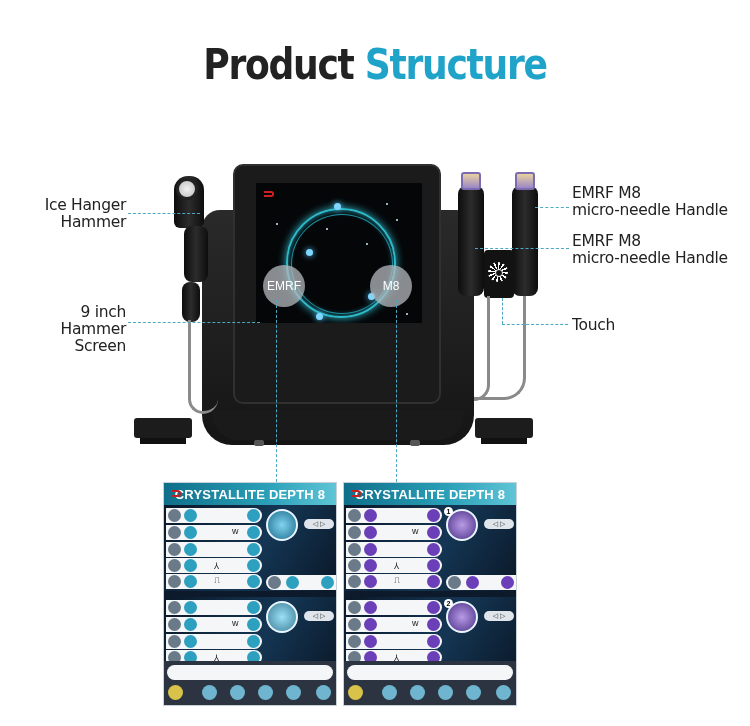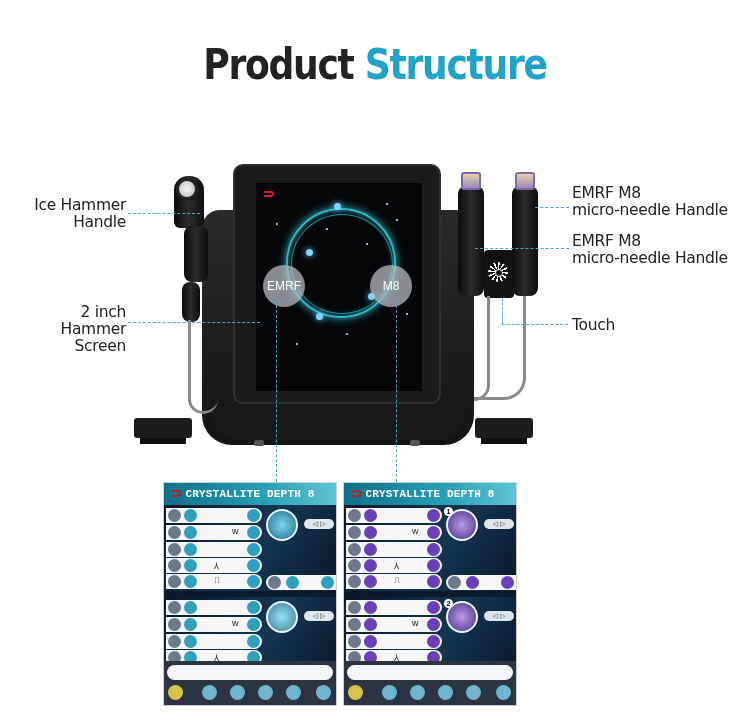--- a/index.html
+++ b/index.html
@@ -17,21 +17,21 @@
   .dash { position: absolute; border-top: 1px dashed #4aa9c4; height: 0; }
   .vdash { position: absolute; border-left: 1px dashed #4aa9c4; width: 0; }
 
   
   .device-body { position: absolute; left: 202px; top: 210px; width: 272px; height: 235px;
     background: linear-gradient(180deg,#2a2a2a,#151515); border-radius: 18px 18px 30px 30px; }
   .device-base { position: absolute; left: 212px; top: 410px; width: 252px; height: 30px;
     background: #1a1a1a; border-radius: 0 0 26px 26px; }
   .screen-frame { position: absolute; left: 233px; top: 164px; width: 208px; height: 240px;
     background: #1b1b1b; border-radius: 10px; border: 2px solid #303030; }
-  .screen { position: absolute; left: 256px; top: 183px; width: 166px; height: 208px; background: #050608;
+  .screen { position: absolute; left: 256px; top: 183px; width: 166px; height: 140px; background: #050608;
     overflow: hidden; }
   .ring { position: absolute; left: 30px; top: 25px; width: 110px; height: 110px; border-radius: 50%;
     border: 2px solid #2fb9c9; box-shadow: 0 0 8px #2fb9c9, inset 0 0 6px #1d8fa0; }
   .ring2 { position: absolute; left: 35px; top: 31px; width: 102px; height: 100px; border-radius: 50%;
     border: 1px solid #1d8fa0; }
   .bubble { position: absolute; width: 42px; height: 42px; border-radius: 50%; background: rgba(180,185,190,0.75);
     color: #fff; font-size: 12px; display: flex; align-items: center; justify-content: center; }
   .star { position: absolute; width: 2px; height: 2px; background: #cfefff; border-radius: 50%; }
   .glow { position: absolute; width: 7px; height: 7px; background: #7fd6ff; border-radius: 50%; box-shadow: 0 0 6px #56c8ff; }
   .logo-mark { position: absolute; left: 8px; top: 8px; width: 10px; height: 6px; border: 2px solid #d12020;
@@ -45,21 +45,21 @@
   .pedal::after { content: ""; position: absolute; left: 6px; right: 6px; bottom: -6px; height: 6px; background: #111; }
   .hanger { position: absolute; left: 484px; top: 250px; width: 30px; height: 48px; background: #121212; border-radius: 4px; }
   .hanger-sun { position: absolute; left: 488px; top: 262px; width: 20px; height: 20px; border-radius: 50%;
     background: repeating-conic-gradient(#fff 0 12deg, transparent 12deg 30deg); }
   .hanger-sun::after { content: ""; position: absolute; left: 7px; top: 7px; width: 6px; height: 6px; border-radius: 50%; background: #121212; border: 1px solid #fff; }
   .foot { position: absolute; width: 10px; height: 6px; background: #555; border-radius: 2px; }
 
   
   .panel { position: absolute; top: 482px; width: 174px; height: 224px; background: #0c1a2b; border: 1px solid #c8d0d8; overflow: hidden; }
   .panel-header { height: 22px; background: linear-gradient(90deg,#0f6f8a,#2aa0b8 60%,#5fc4d6); display: flex; align-items: center; justify-content: center;
-    font-family: Liberation Mono, monospace; font-weight: bold; font-size: 11px; color: #fff; letter-spacing: 0.2px; position: relative; }
+    font-family: Liberation Sans, sans-serif; font-weight: bold; font-size: 13px; color: #fff; letter-spacing: 0.2px; position: relative; }
   .panel-header .back { position: absolute; left: 8px; top: 7px; width: 9px; height: 7px; border: 2px solid #c02020; border-left: none; border-radius: 0 5px 5px 0; }
   .section { position: relative; height: 86px; background: linear-gradient(120deg,#0b1828,#143654 55%,#0b1828); }
   .section + .section { margin-top: 6px; }
   .row { position: absolute; left: 2px; width: 96px; height: 15px; background: #f4f6f8; border-radius: 0 8px 8px 0; }
   .dot { position: absolute; top: 1px; width: 13px; height: 13px; border-radius: 50%; }
   .dot.a { left: 2px; background: #6a7a88; }
   .dot.b { left: 18px; }
   .dot.c { right: 2px; }
   .row .sym { position: absolute; top: 1px; font-size: 9px; color: #222; }
   .preview { position: absolute; left: 102px; top: 4px; width: 32px; height: 32px; border-radius: 50%; border: 2px solid #e9f6ff; }
@@ -122,27 +122,27 @@
   <div class="hanger"></div>
   <div class="hanger-sun"></div>
   <div class="cable" style="left:474px;top:296px;width:16px;height:105px;border-right:3px solid #8a8a8a;border-bottom:3px solid #8a8a8a;border-radius:0 0 20px 0;"></div>
   <div class="cable" style="left:474px;top:296px;width:52px;height:104px;border-right:3px solid #8a8a8a;border-bottom:3px solid #8a8a8a;border-radius:0 0 22px 0;"></div>
 
   <div class="pedal" style="left:134px;top:418px;"></div>
   <div class="pedal" style="left:475px;top:418px;"></div>
 </div>
 
 <div class="label right" style="left:14px;top:197px;width:112px;">
-  <div>Ice Hammer</div>
-    <div>Handle</div>
+  <div>Ice Hanger</div>
+    <div>Hammer</div>
 </div>
 <div class="dash" style="left:128px;top:213px;width:72px;"></div>
 
 <div class="label right" style="left:10px;top:304px;width:116px;">
-  <div>2 inch</div>
+  <div>9 inch</div>
     <div>Hammer Screen</div>
 </div>
 <div class="dash" style="left:128px;top:322px;width:132px;"></div>
 
 <div class="label" style="left:572px;top:185px;width:178px;">
   <div>EMRF M8</div>
     <div>micro-needle Handle</div>
 </div>
 <div class="dash" style="left:535px;top:207px;width:34px;"></div>
 

